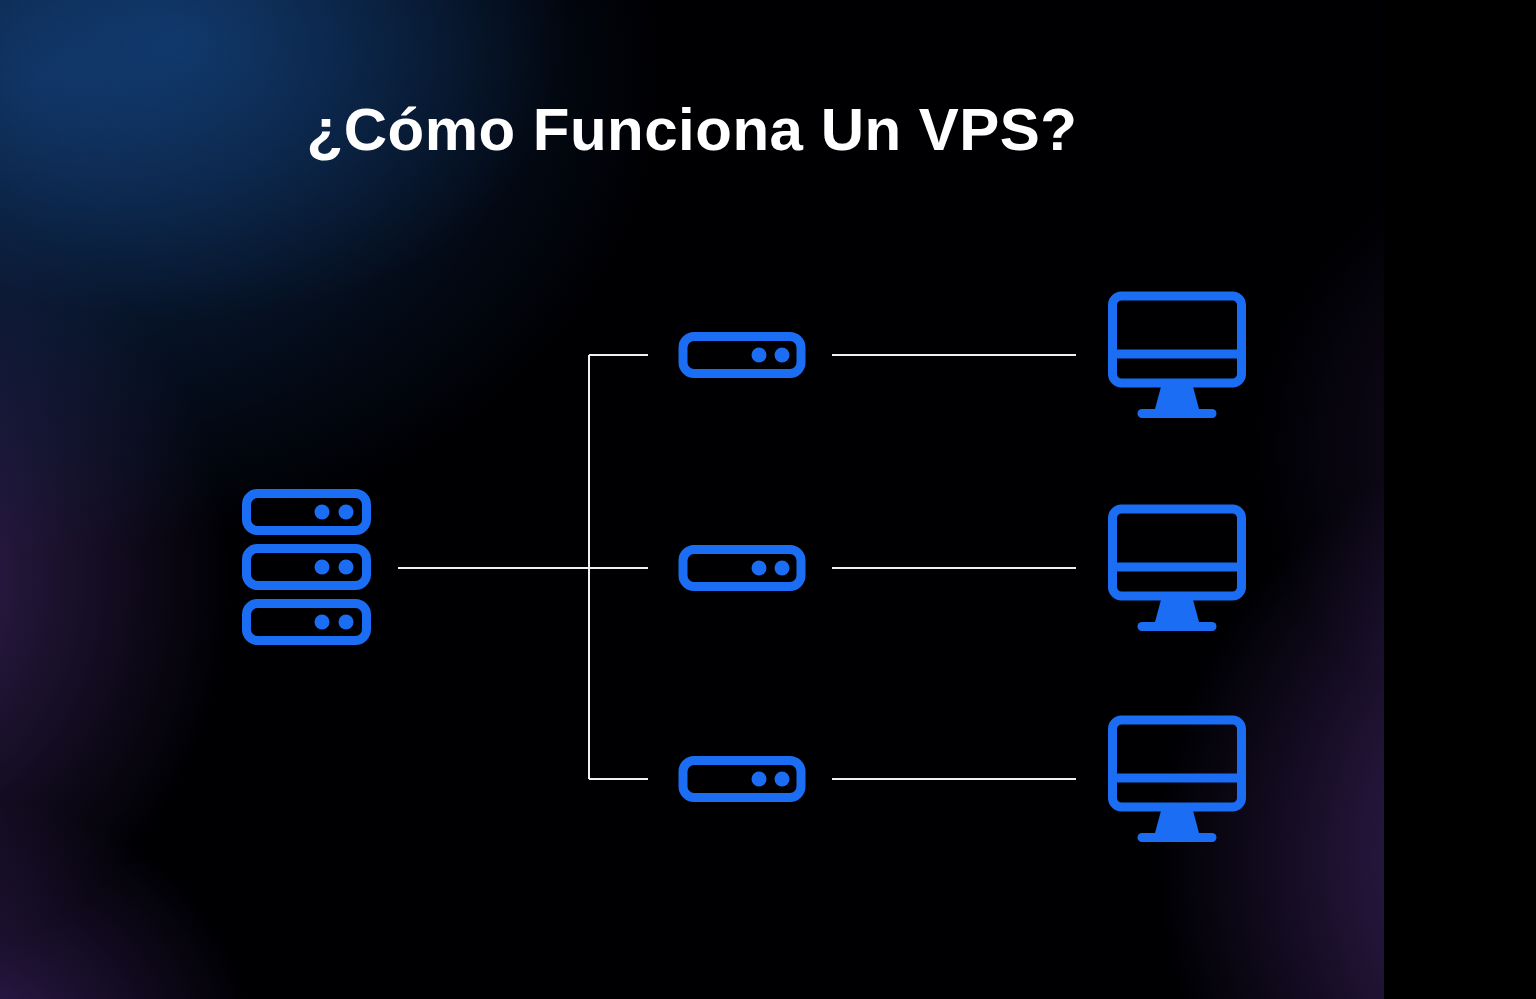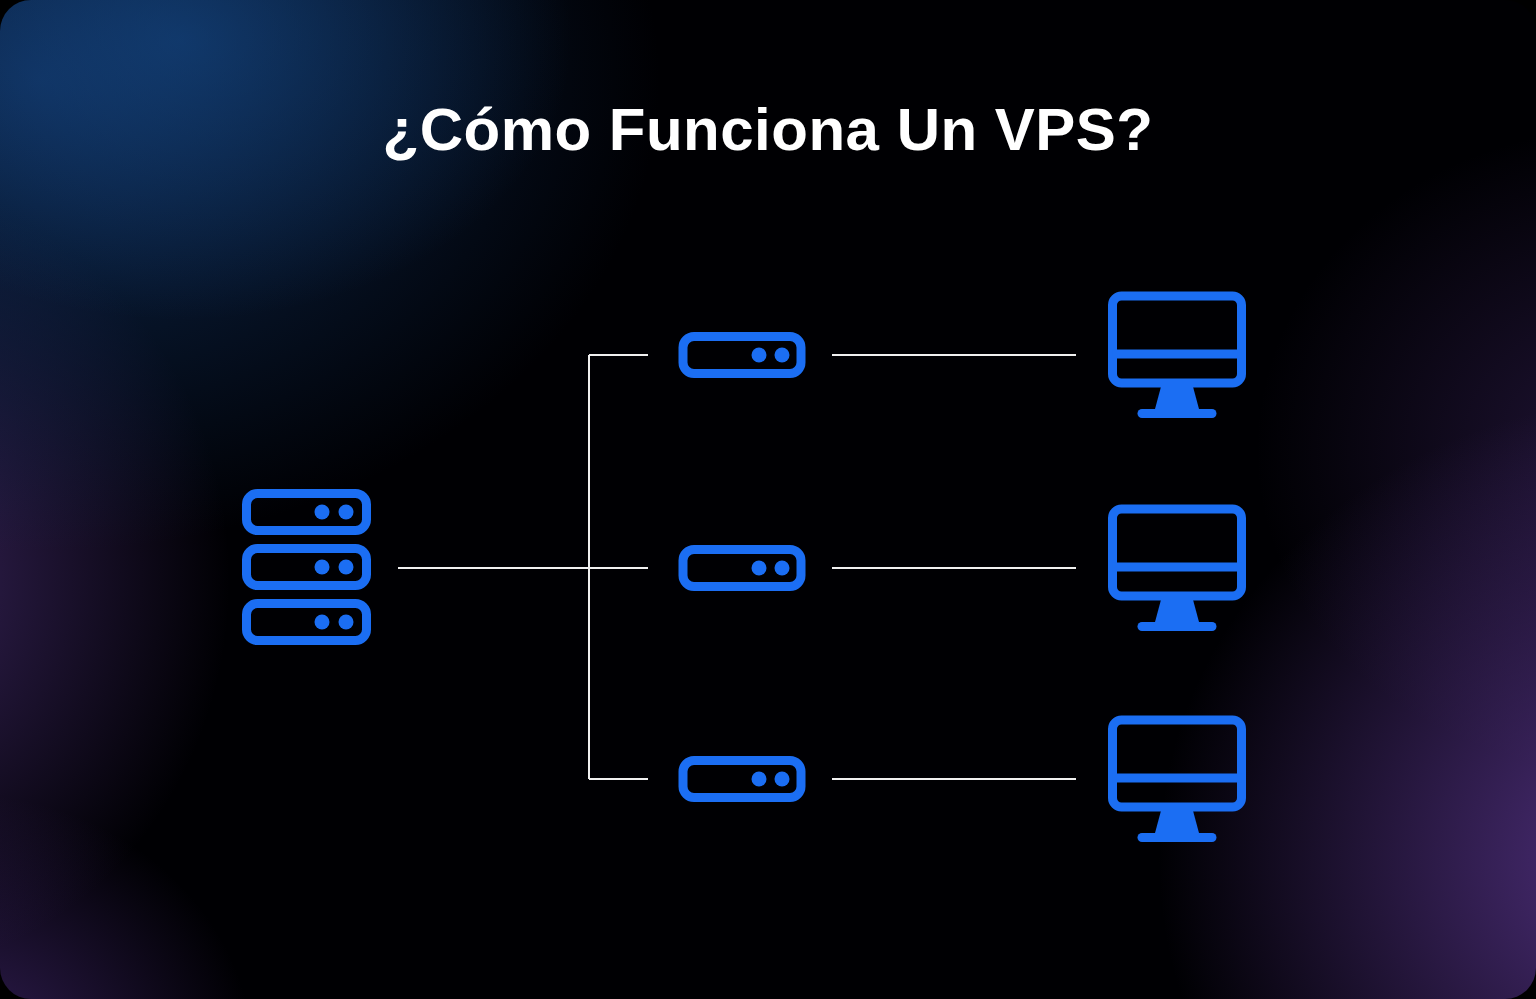--- a/index.html
+++ b/index.html
@@ -2,33 +2,32 @@
 <html style="--accent-blue: #1b6ef3; --connector-line: #f0f0f0; --title-text: #ffffff; --background-base: #000003;"><head>
 <meta charset="utf-8">
 <style>
   html, body {
     margin: 0;
     padding: 0;
     background: #000;
   }
   .stage {
     position: relative;
-    width: 1536px;
+    width: 1384px;
     height: 999px;
     overflow: hidden;
     font-family: "Liberation Sans", "DejaVu Sans", sans-serif;
     background:
       radial-gradient(560px 400px at 180px 40px, rgba(23,82,152,0.50), rgba(23,82,152,0) 70%),
       radial-gradient(1000px 760px at 40px 80px, rgba(16,48,94,0.85), rgba(16,48,94,0) 62%),
       radial-gradient(500px 560px at -120px 580px, rgba(110,70,175,0.50), rgba(110,70,175,0) 70%),
       radial-gradient(420px 380px at -40px 1060px, rgba(100,60,165,0.50), rgba(100,60,165,0) 70%),
       radial-gradient(760px 700px at 1660px 860px, rgba(90,54,142,0.90), rgba(90,54,142,0) 66%),
       radial-gradient(520px 460px at 1620px 450px, rgba(82,50,132,0.38), rgba(82,50,132,0) 70%),
       var(--background-base, #000003);
-    border-radius: 31px;
   }
   .title {
     position: absolute;
     top: 100px;
     left: 0;
     width: 100%;
     margin: 0;
     text-align: center;
     font-size: 60px;
     font-weight: 700;

